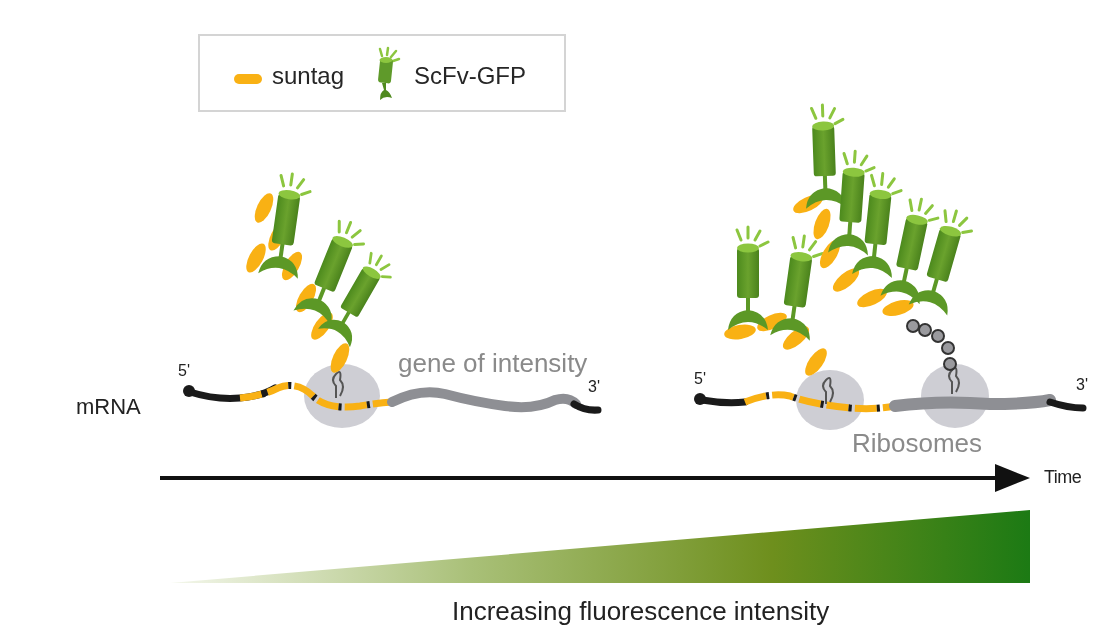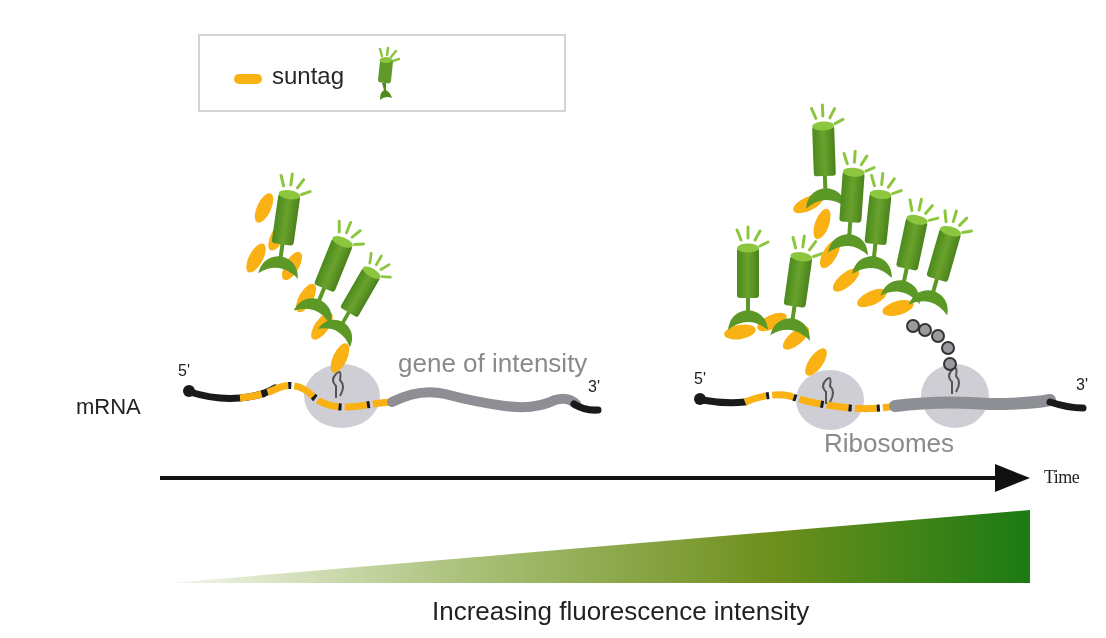--- a/index.html
+++ b/index.html
@@ -26,20 +26,21 @@
       <g stroke="#8cc63f" stroke-width="2.5" stroke-linecap="round">
         <line x1="14" y1="10" x2="12" y2="3"></line>
           <line x1="19" y1="9" x2="20" y2="2"></line>
         <line x1="23" y1="11" x2="28" y2="5"></line>
           <line x1="25" y1="15" x2="31" y2="13"></line>
       </g>
       <rect x="11" y="13" width="13" height="24" rx="3" fill="#5f9a2a" transform="rotate(6 17 25)"></rect>
       <ellipse cx="18" cy="14" rx="6.5" ry="3" fill="#8cc63f"></ellipse>
       <path d="M14 37 L18 37 L18 44 Q22 46 24 52 Q17 49 12 54 Q12 46 16 44 Z" fill="#4f8a1e"></path>
     </svg>
+    <span class="legend-text" style="left:214px;">ScFv-GFP</span>
   </div>
 
   <svg style="position:absolute;left:0;top:0;" width="1106" height="638" viewBox="0 0 1106 638">
     <defs>
       <linearGradient id="wedgeGrad" x1="0" y1="0" x2="1" y2="0">
         <stop offset="0" stop-color="#f4f7ec"></stop>
         <stop offset="0.35" stop-color="#a9c078"></stop>
         <stop offset="0.7" stop-color="#6e8f1d"></stop>
         <stop offset="1" stop-color="#1c7a14"></stop>
       </linearGradient>
@@ -204,19 +205,19 @@
     <polygon points="170,575 1030,502 1030,575" fill="url(#wedgeGrad)"></polygon>
   </svg>
 
   <span class="lbl" style="left:76px;top:386px;font-size:22px;color:#222;">mRNA</span>
   <span class="lbl" style="left:178px;top:354px;font-size:16px;color:#222;">5'</span>
   <span class="lbl" style="left:588px;top:370px;font-size:16px;color:#222;">3'</span>
   <span class="lbl" style="left:398px;top:340px;font-size:26px;color:#8a8a8a;">gene of intensity</span>
 
   <span class="lbl" style="left:694px;top:362px;font-size:16px;color:#222;">5'</span>
   <span class="lbl" style="left:1076px;top:368px;font-size:16px;color:#222;">3'</span>
-  <span class="lbl" style="left:824px;top:420px;font-size:26px;color:#8a8a8a;">Ribosomes</span>
-
-  <span class="lbl" style="left:1044px;top:459px;font-size:18px;color:#222;letter-spacing:-0.5px;font-family:Liberation Serif, serif;">Time</span>
-  <span class="lbl" style="left:432px;top:588px;font-size:26px;color:#222;">Increasing fluorescence intensity</span>
+  <span class="lbl" style="left:852px;top:420px;font-size:26px;color:#8a8a8a;">Ribosomes</span>
+
+  <span class="lbl" style="left:1044px;top:459px;font-size:18px;color:#222;letter-spacing:-0.5px;">Time</span>
+  <span class="lbl" style="left:452px;top:588px;font-size:26px;color:#222;">Increasing fluorescence intensity</span>
 
   <div class="bottom-rule"></div>
 </div>
 
 </body></html>

